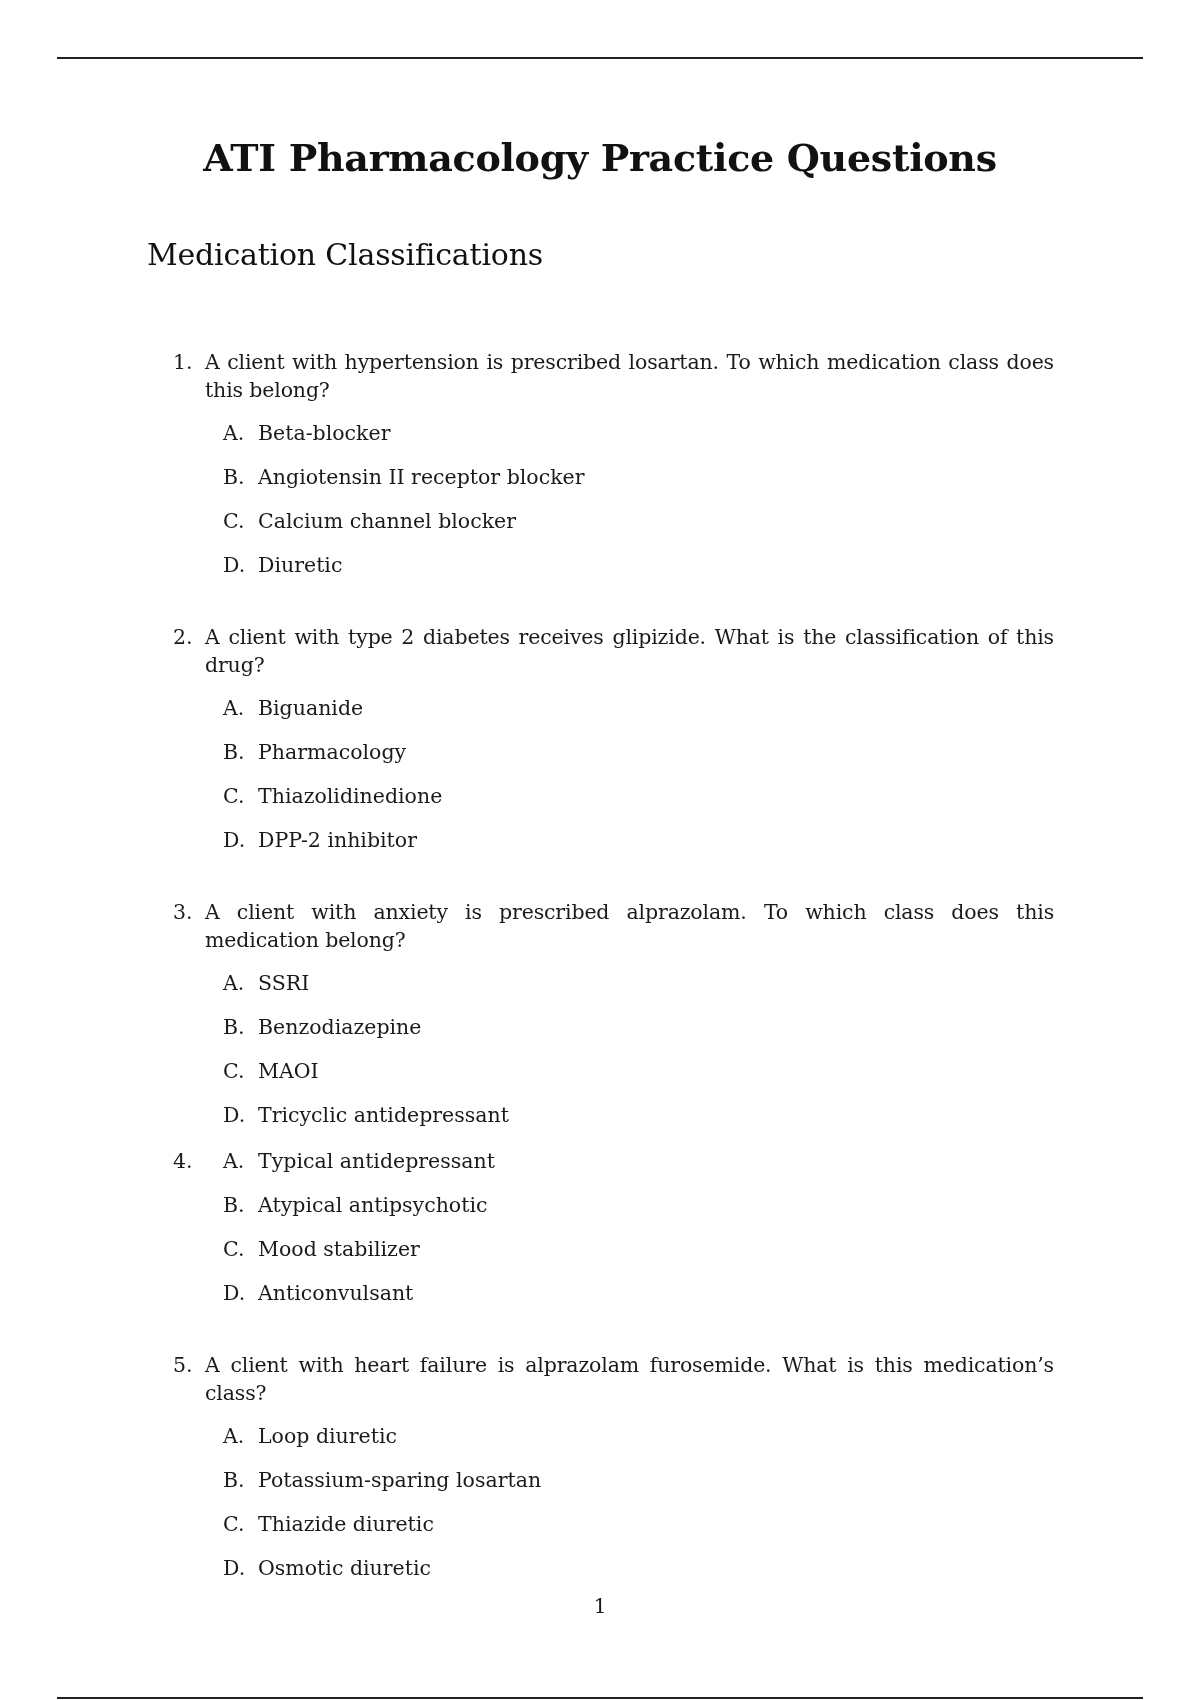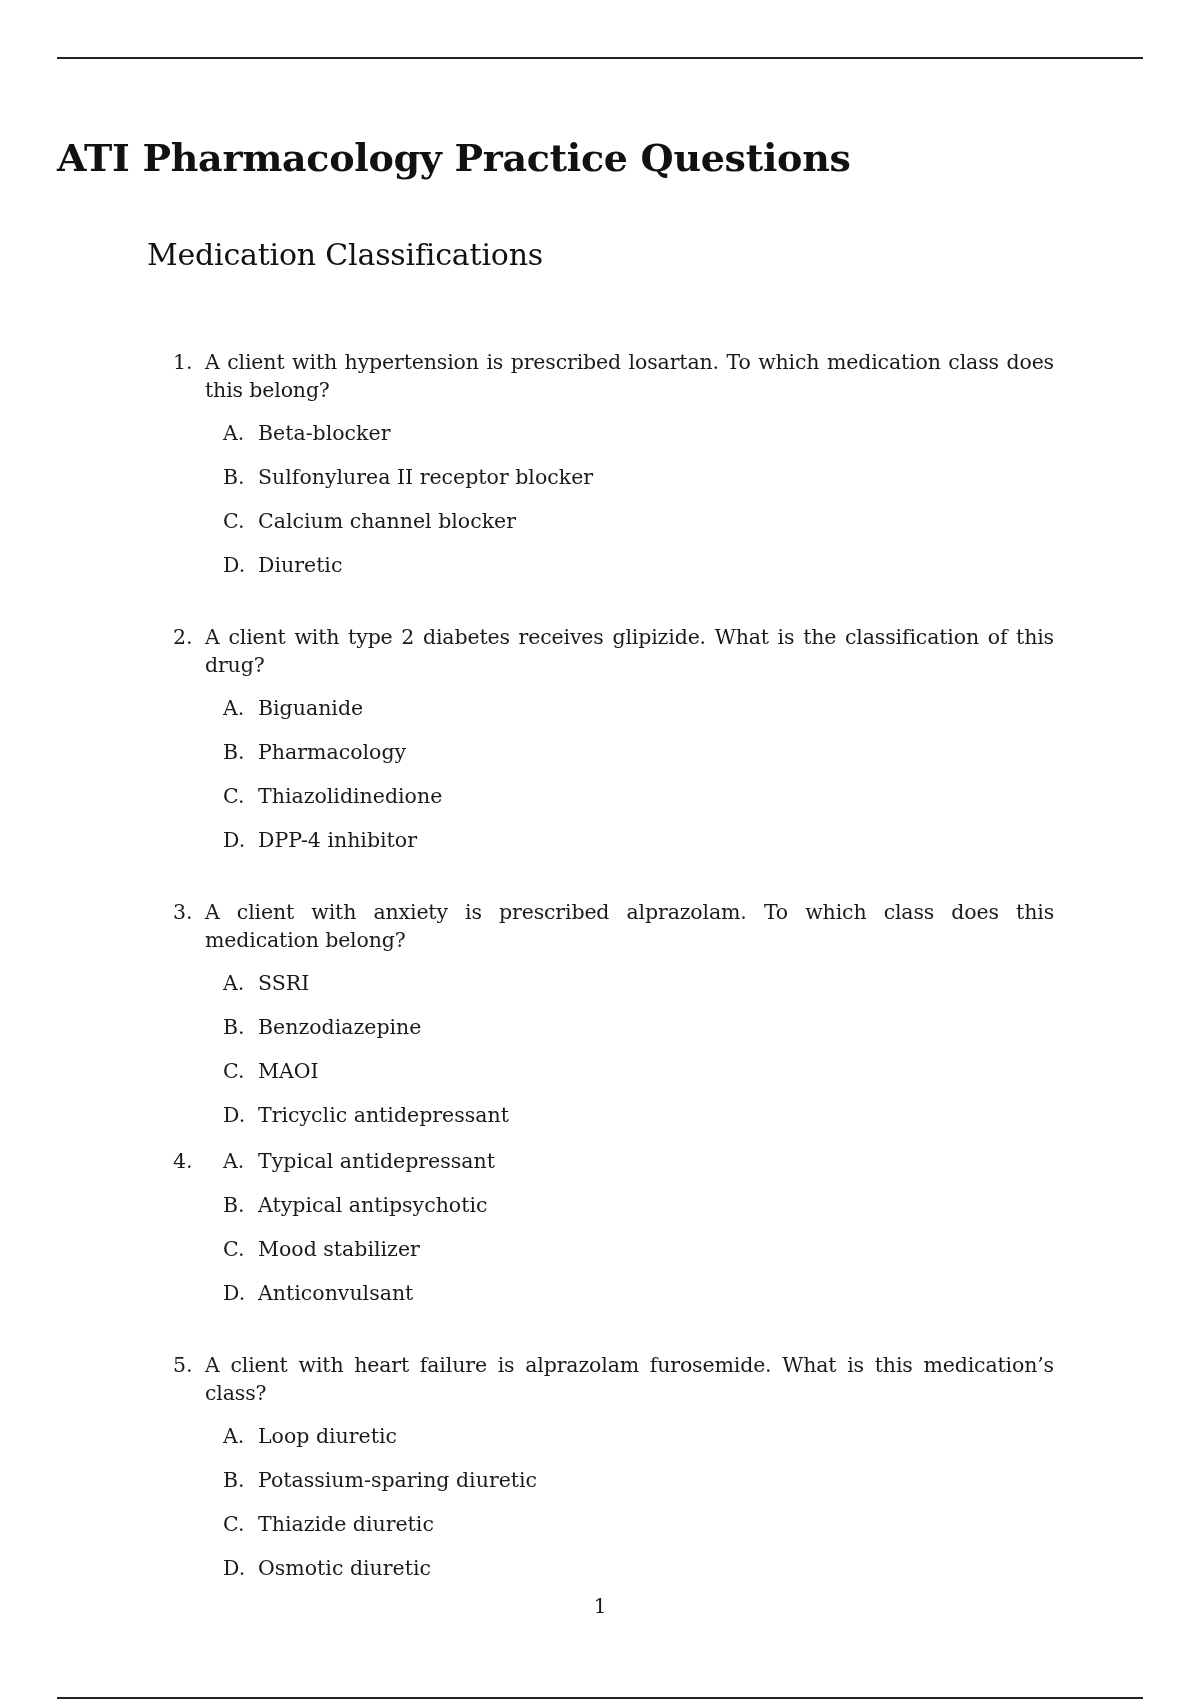--- a/index.html
+++ b/index.html
@@ -22,21 +22,21 @@
       background: #222222;
     }
     .rule.top { top: 57px; }
     .rule.bottom { top: 1697px; }
 
     .doc-title {
       position: absolute;
       left: 57px;
       width: 1086px;
       top: 134px;
-      text-align: left;
+      text-align: center;
       font-size: 38px;
       font-weight: bold;
       line-height: 48px;
       color: #111111;
       letter-spacing: -0.3px;
     }
     .section-heading {
       position: absolute;
       left: 147px;
       top: 235px;
@@ -111,34 +111,34 @@
 
 <h2 class="section-heading">Medication Classifications</h2>
 
 <ol class="question-list">
 
   <li class="question">
     <span class="q-number">1.</span>
     <p class="q-text">A client with hypertension is prescribed losartan.  To which medication class does this belong?</p>
     <ul class="options">
       <li class="option"><span class="opt-letter">A.</span><span>Beta-blocker</span></li>
-      <li class="option"><span class="opt-letter">B.</span><span>Sulfonylurea II receptor blocker</span></li>
+      <li class="option"><span class="opt-letter">B.</span><span>Angiotensin II receptor blocker</span></li>
       <li class="option"><span class="opt-letter">C.</span><span>Calcium channel blocker</span></li>
       <li class="option"><span class="opt-letter">D.</span><span>Diuretic</span></li>
     </ul>
   </li>
 
   <li class="question">
     <span class="q-number">2.</span>
     <p class="q-text">A client with type 2 diabetes receives glipizide. What is the classification of this drug?</p>
     <ul class="options">
       <li class="option"><span class="opt-letter">A.</span><span>Biguanide</span></li>
       <li class="option"><span class="opt-letter">B.</span><span>Pharmacology</span></li>
       <li class="option"><span class="opt-letter">C.</span><span>Thiazolidinedione</span></li>
-      <li class="option"><span class="opt-letter">D.</span><span>DPP-4 inhibitor</span></li>
+      <li class="option"><span class="opt-letter">D.</span><span>DPP-2 inhibitor</span></li>
     </ul>
   </li>
 
   <li class="question">
     <span class="q-number">3.</span>
     <p class="q-text">A client with anxiety is prescribed alprazolam.  To which class does this medication belong?</p>
     <ul class="options">
       <li class="option"><span class="opt-letter">A.</span><span>SSRI</span></li>
       <li class="option"><span class="opt-letter">B.</span><span>Benzodiazepine</span></li>
       <li class="option"><span class="opt-letter">C.</span><span>MAOI</span></li>
@@ -154,21 +154,21 @@
       <li class="option"><span class="opt-letter">C.</span><span>Mood stabilizer</span></li>
       <li class="option"><span class="opt-letter">D.</span><span>Anticonvulsant</span></li>
     </ul>
   </li>
 
   <li class="question">
     <span class="q-number">5.</span>
     <p class="q-text">A client with heart failure is alprazolam furosemide.  What is this medica­tion’s class?</p>
     <ul class="options">
       <li class="option"><span class="opt-letter">A.</span><span>Loop diuretic</span></li>
-      <li class="option"><span class="opt-letter">B.</span><span>Potassium-sparing diuretic</span></li>
+      <li class="option"><span class="opt-letter">B.</span><span>Potassium-sparing losartan</span></li>
       <li class="option"><span class="opt-letter">C.</span><span>Thiazide diuretic</span></li>
       <li class="option"><span class="opt-letter">D.</span><span>Osmotic diuretic</span></li>
     </ul>
   </li>
 </ol>
 
 <div class="page-number">1</div>
 
 <div class="rule bottom"></div>
 

